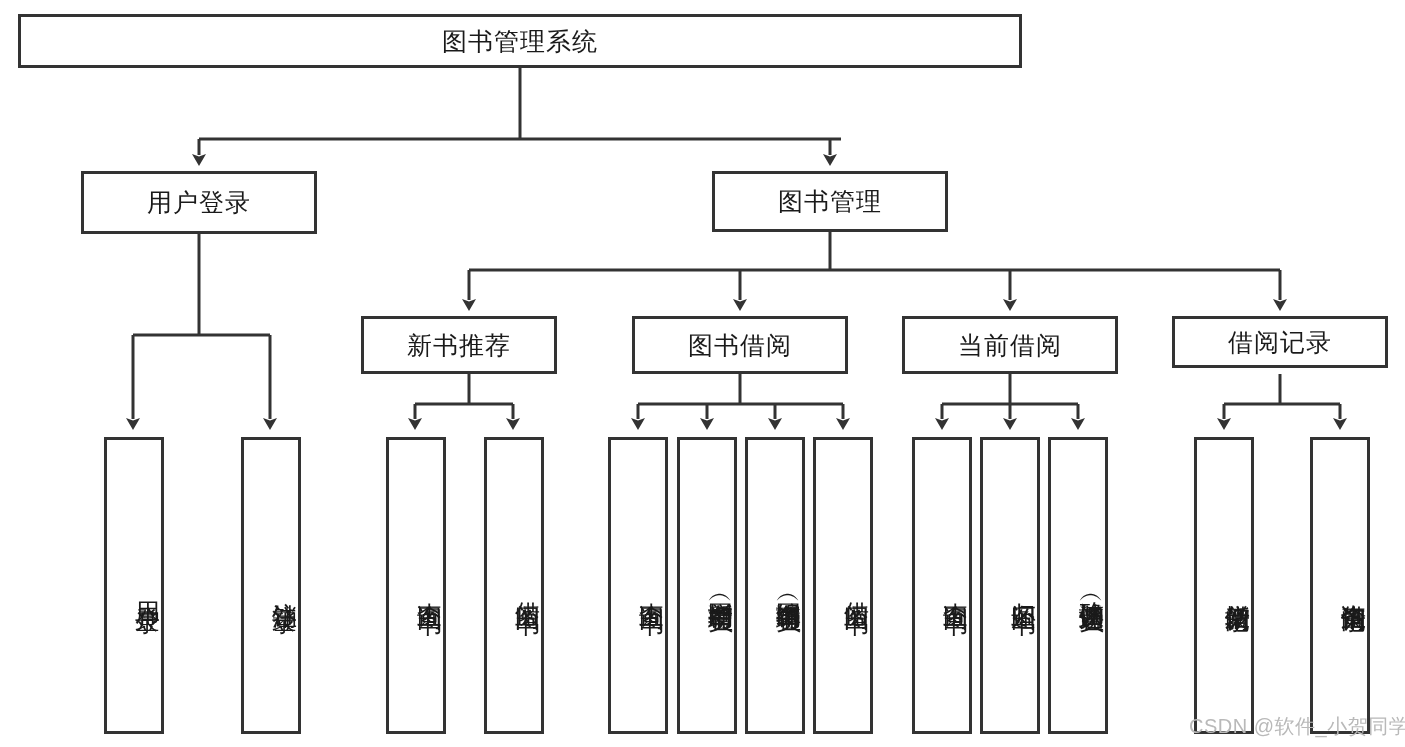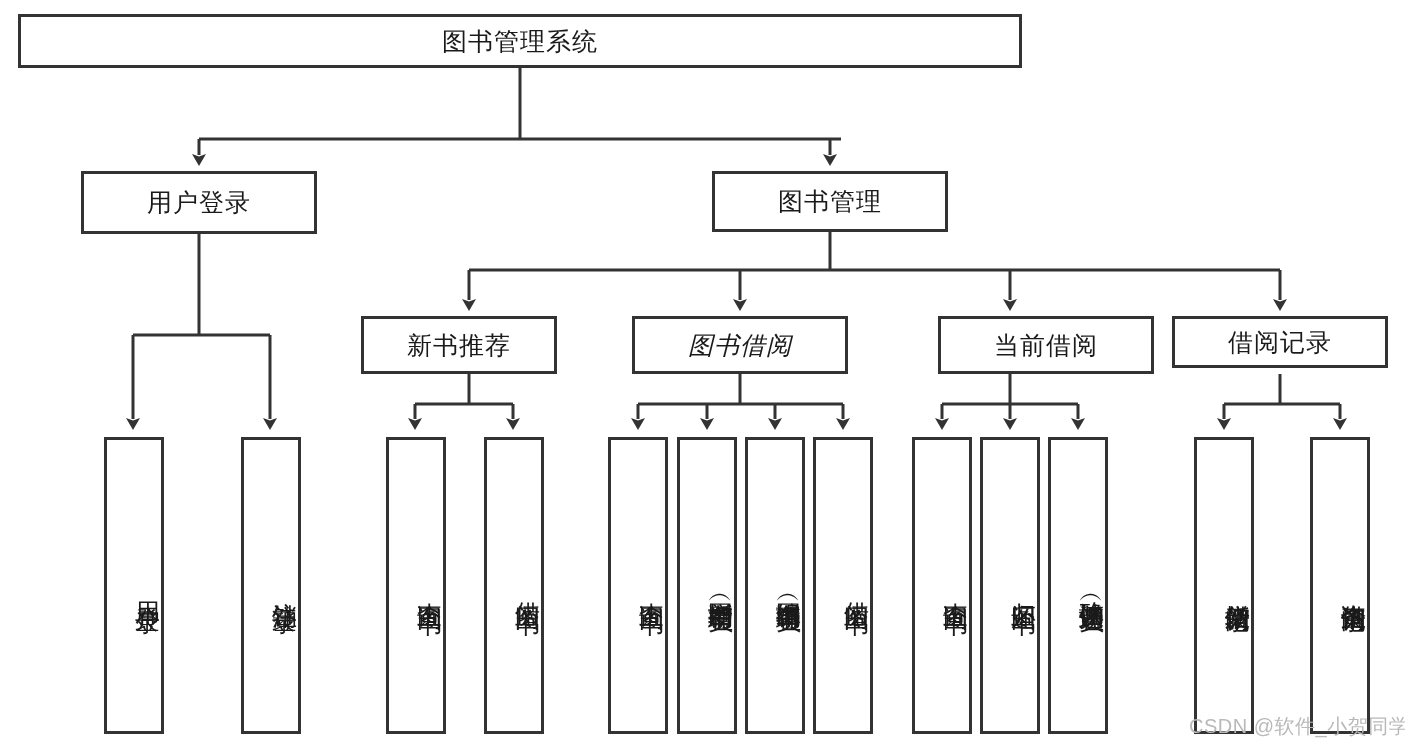--- a/index.html
+++ b/index.html
@@ -101,24 +101,24 @@
   <div class="node h" style="left:81px;top:171px;width:236px;height:63px;">
     <span>用户登录</span>
   </div>
   <div class="node h" style="left:712px;top:171px;width:236px;height:61px;">
     <span>图书管理</span>
   </div>
 
   <div class="node h" style="left:361px;top:316px;width:196px;height:58px;">
     <span>新书推荐</span>
   </div>
-  <div class="node h" style="left:632px;top:316px;width:216px;height:58px;font-style:italic;">
+  <div class="node h" style="left:632px;top:316px;width:216px;height:58px;">
     <span>图书借阅</span>
   </div>
-  <div class="node h" style="left:938px;top:316px;width:216px;height:58px;">
+  <div class="node h" style="left:902px;top:316px;width:216px;height:58px;">
     <span>当前借阅</span>
   </div>
   <div class="node h" style="left:1172px;top:316px;width:216px;height:52px;">
     <span>借阅记录</span>
   </div>
 
   <div class="node v" style="left:104px;top:437px;width:60px;height:297px;">
     <span>用户登录</span>
   </div>
   <div class="node v" style="left:241px;top:437px;width:60px;height:297px;">

